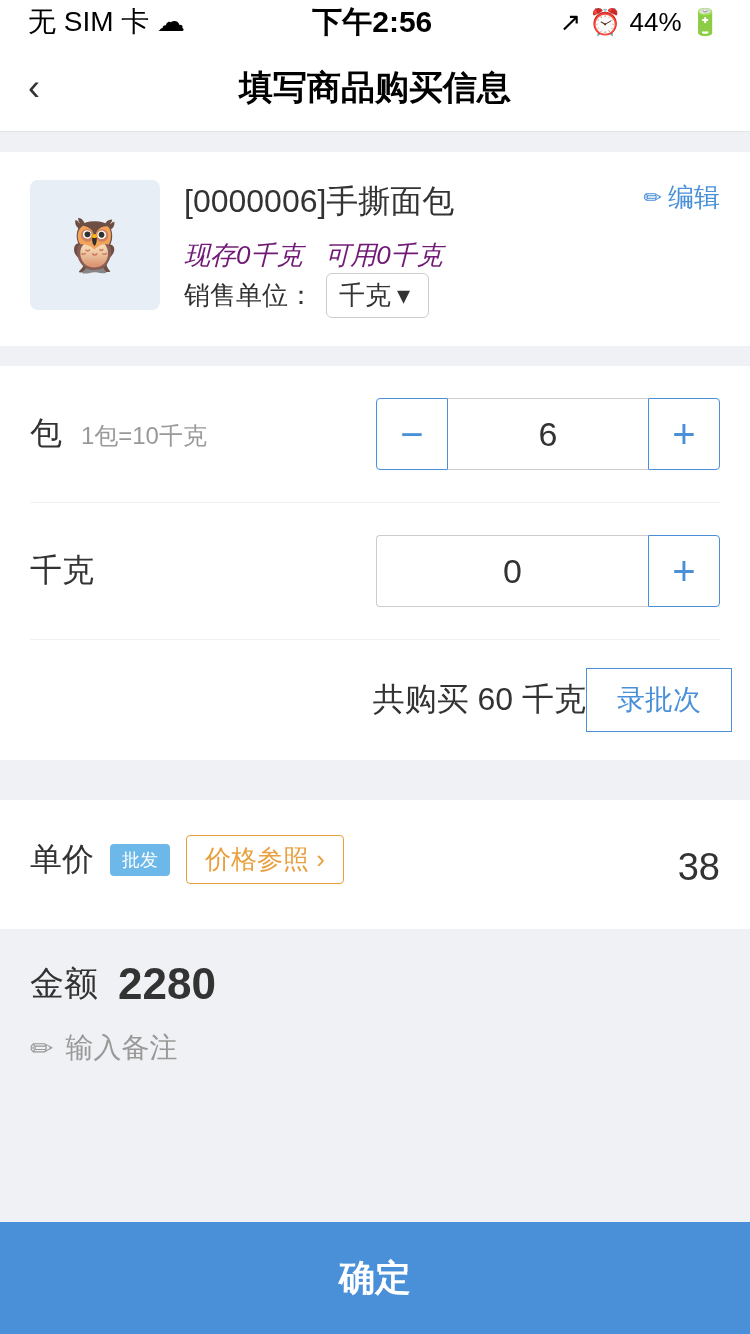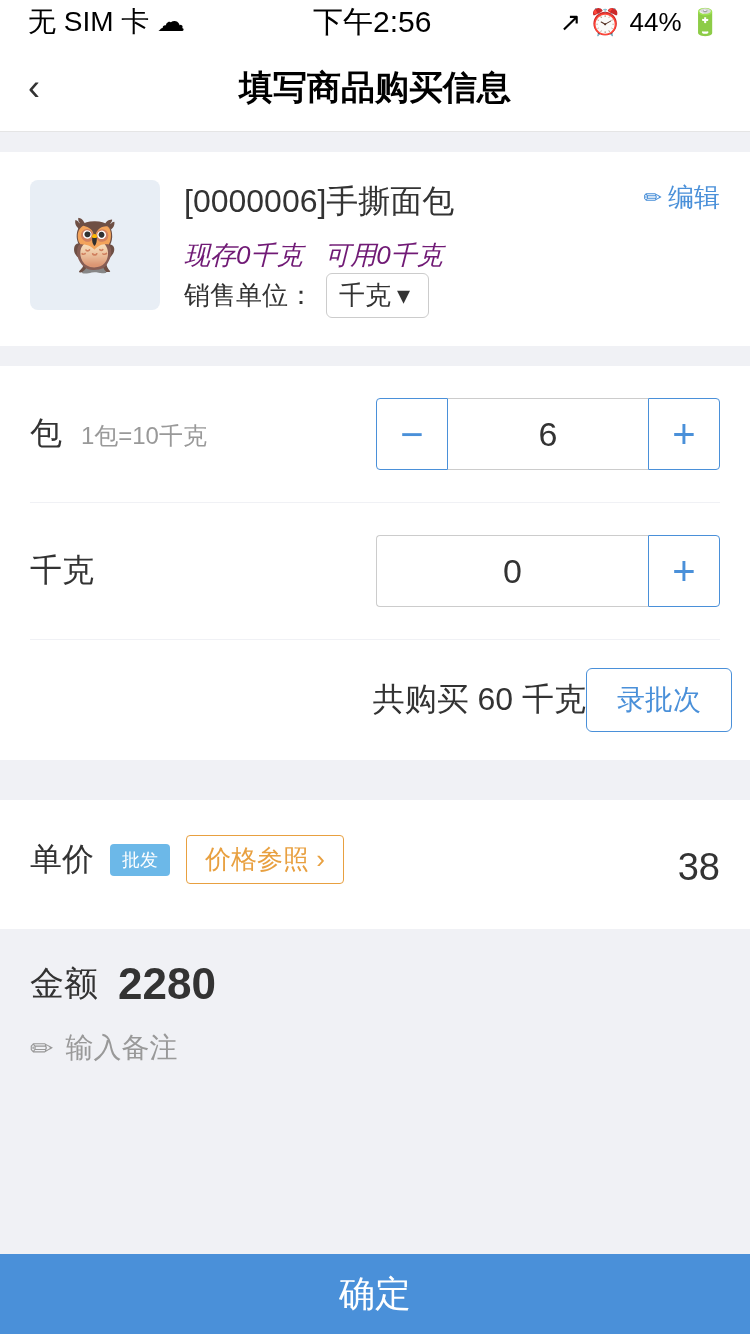--- a/index.html
+++ b/index.html
@@ -24,21 +24,21 @@
       font-size: 28px;
     }
     .status-left {
       font-size: 28px;
       color: #000;
       font-weight: 500;
     }
     .status-center {
       font-size: 30px;
       color: #000;
-      font-weight: 400;
+      font-weight: 700;
     }
     .status-right {
       display: flex;
       align-items: center;
       gap: 8px;
       font-size: 26px;
       color: #000;
     }
 
     
@@ -215,21 +215,21 @@
     }
     .total-text {
       font-size: 32px;
       color: #333;
     }
     .batch-btn {
       border: 1.5px solid #4a90d9;
       color: #4a90d9;
       font-size: 28px;
       padding: 12px 30px;
-      border-radius: 6px;
+      border-radius: 0;
       background: #fff;
       cursor: pointer;
     }
 
     
     .price-section {
       background: #fff;
       margin-top: 20px;
       padding: 30px 30px 20px 30px;
     }
@@ -303,30 +303,31 @@
     .pencil-icon {
       font-size: 28px;
     }
 
     
     .confirm-btn {
       position: fixed;
       bottom: 0;
       left: 0;
       width: 750px;
-      height: 80px;
+      height: 112px;
       background: #4a90d9;
       color: #fff;
       font-size: 36px;
       display: flex;
       align-items: center;
       justify-content: center;
       cursor: pointer;
       border: none;
       outline: none;
+      font-weight: bold;
     }
 
     .bottom-space {
       height: 120px;
     }
   </style>
 </head>
 <body>
 
 <div class="status-bar">

